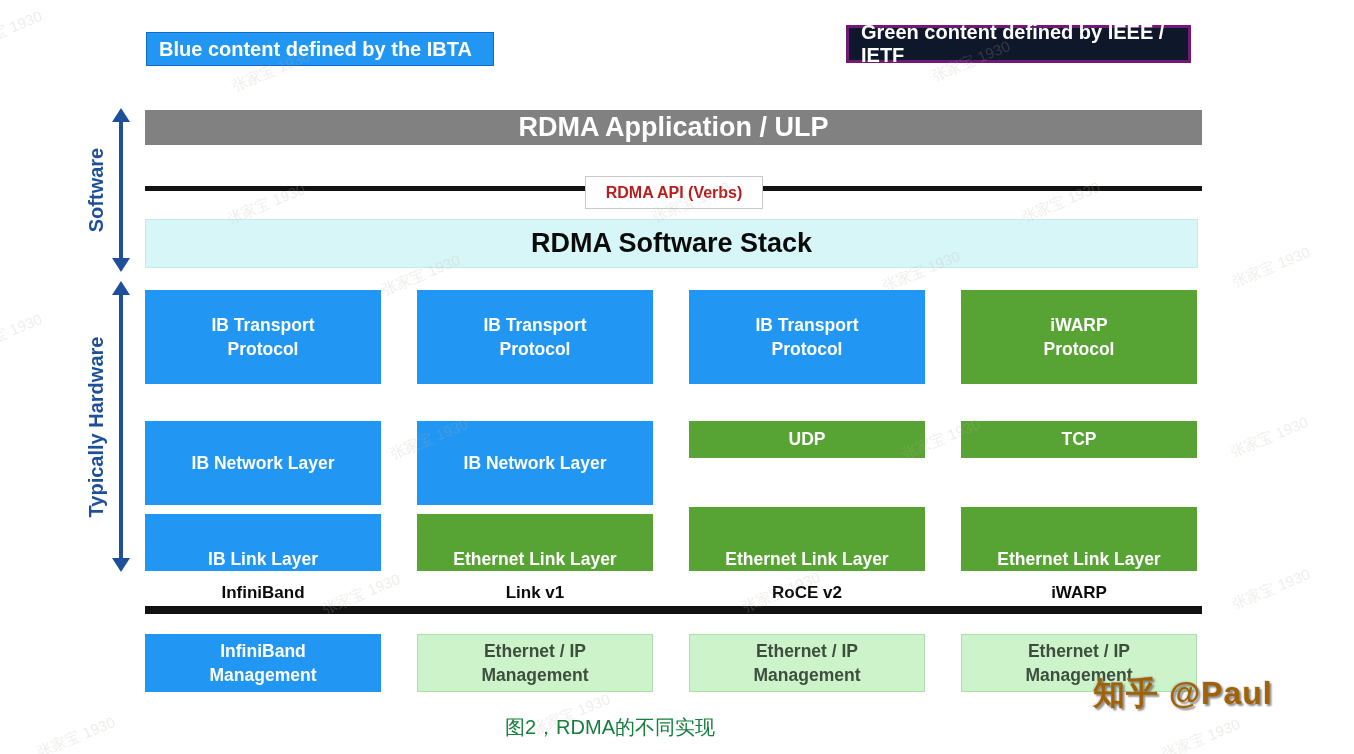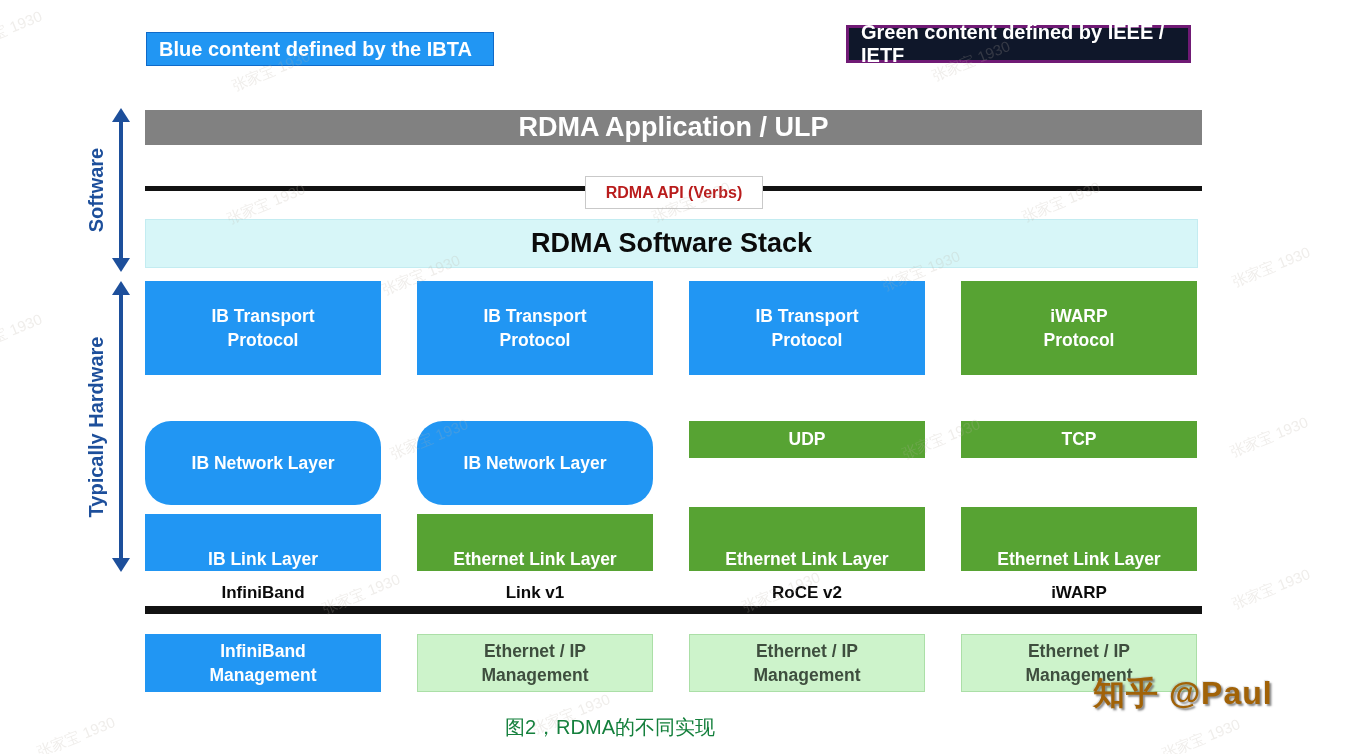--- a/index.html
+++ b/index.html
@@ -41,22 +41,22 @@
   
   .block{
     position:absolute;width:236px;box-sizing:border-box;
     display:flex;flex-direction:column;align-items:center;justify-content:center;
     text-align:center;font-weight:bold;font-size:17.5px;line-height:1.38;color:#fff;
   }
   .blue{background:#2196f3;}
   .green{background:#57a333;}
   .lightgreen{background:#cdf3cb;border:1px solid #abdfa7;color:#3e4e3e;}
   .c1{left:145px}.c2{left:417px}.c3{left:689px}.c4{left:961px}
-  .row-tall{top:281px;height:94px;}
-  .row-mid{top:421px;height:84px;border-radius:26px;}
+  .row-tall{top:290px;height:94px;}
+  .row-mid{top:421px;height:84px;}
   .row-s1{top:421px;height:37px;}
   .row-s2{top:467px;height:38px;margin-top:40px;}
   .row-link{top:514px;height:57px;justify-content:flex-end;}
   .col-label{
     position:absolute;width:236px;top:583px;height:22px;text-align:center;
     color:#0b0b0b;font-weight:bold;font-size:17px;
   }
   .base-line{left:145px;top:606px;width:1057px;height:8px;background:#121212;}
   .row-mgmt{top:634px;height:58px;}
 

